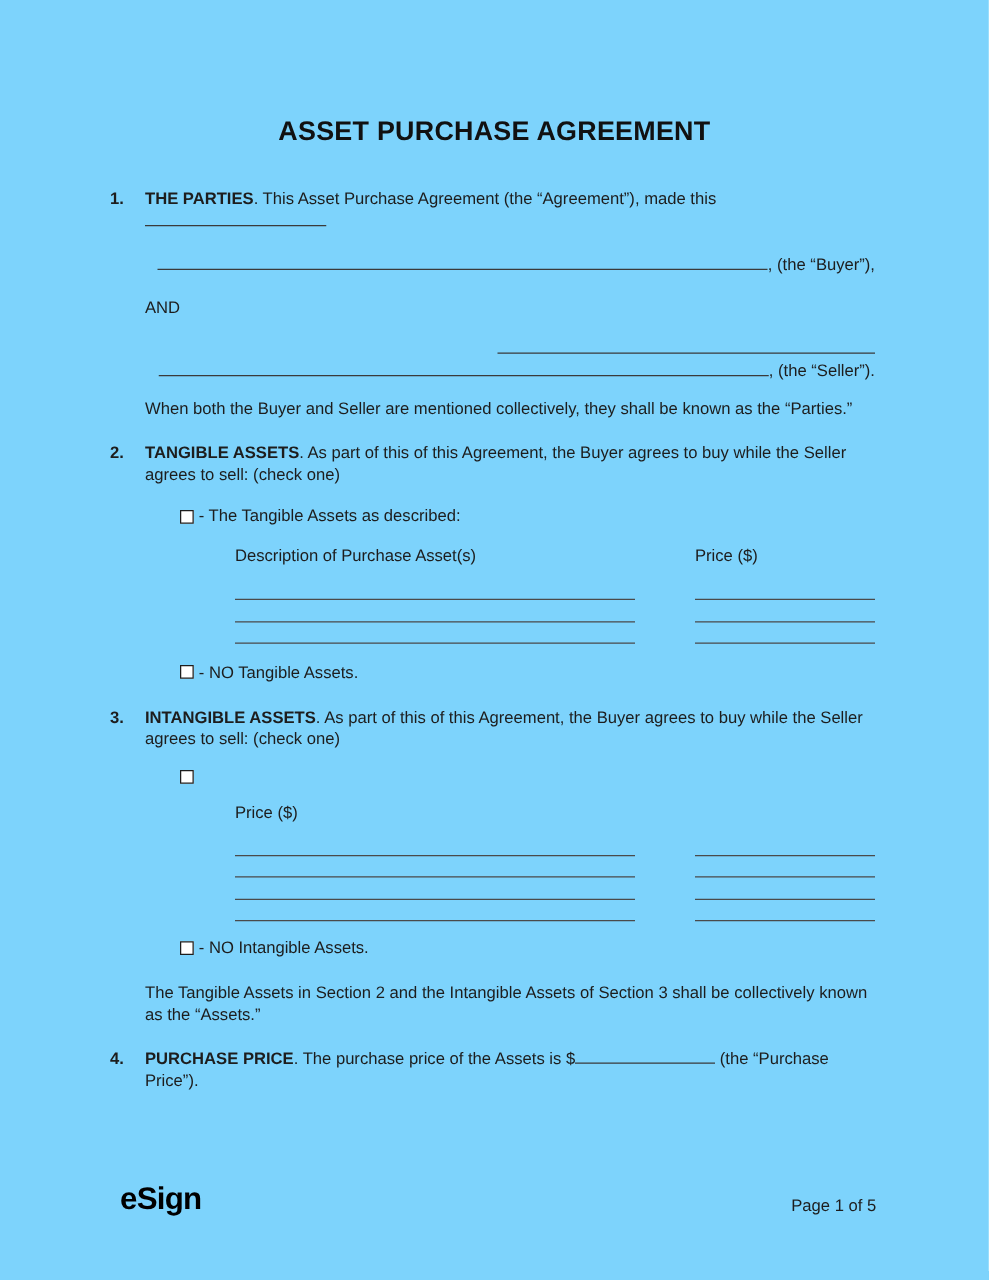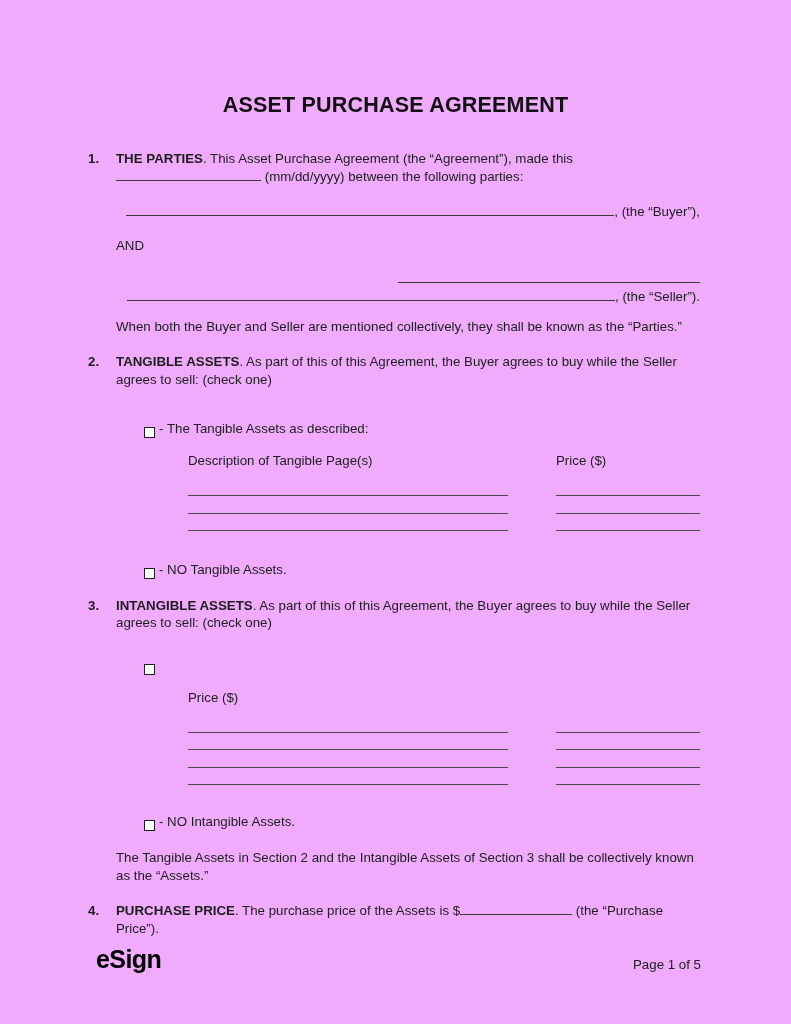--- a/index.html
+++ b/index.html
@@ -12,21 +12,21 @@
     height: 1024px;
     font-family: "Liberation Sans", sans-serif;
     color: #1d1d1d;
     position: relative;
     overflow: hidden;
   }
   .page {
     position: relative;
     width: 791px;
     height: 1024px;
-    background: #f0abfc;
+    background: #7dd3fc;
     box-sizing: border-box;
   }
 
   
   .doc-title {
     position: absolute;
     left: 0;
     right: 0;
     top: 93px;
     text-align: center;
@@ -90,22 +90,21 @@
     text-align: right;
     white-space: nowrap;
   }
 
   
   .check-row {
     padding-left: 56px;
     font-size: 13.3px;
     line-height: 17.6px;
     display: flex;
-    align-items: flex-end;
-    margin-top: 16px;
+    align-items: center;
   }
   .checkbox {
     display: inline-block;
     width: 11px;
     height: 11px;
     border: 1.6px solid #1d1d1d;
     background: #ffffff;
     box-sizing: border-box;
     margin-right: 4px;
     flex: none;
@@ -178,21 +177,20 @@
 
   <div class="doc-title">ASSET PURCHASE AGREEMENT</div>
 
   <div class="body-wrap">
 
     <div class="clause">
       <span class="num">1.</span>
       <span class="lead">THE PARTIES</span><span>. This Asset Purchase Agreement (the “Agreement”), made this</span>
       <br>
       <span class="rule rule-date"></span>
-      <span>(mm/dd/yyyy) between the following parties:</span>
     </div>
 
     <div class="sp18"></div>
 
     <div class="clause">
       <div class="line-right">
         <span class="rule rule-addr"></span><span>, (the “Buyer”),</span>
       </div>
     </div>
 
@@ -228,21 +226,21 @@
 
     <div class="check-row">
       <span class="checkbox"></span>
       <span>- The Tangible Assets as described:</span>
     </div>
 
     <div class="sp14"></div>
 
     <div class="asset-table">
       <div class="asset-head">
-        <span class="col-desc">Description of Tangible Page(s)</span>
+        <span class="col-desc">Description of Purchase Asset(s)</span>
         <span class="col-price">Price ($)</span>
       </div>
       <div id="tangible-rows">
           <div class="asset-row">
             <span class="blank-desc"></span>
             <span class="gap-cell"></span>
             <span class="blank-price"></span>
           </div>
           <div class="asset-row">
             <span class="blank-desc"></span>

